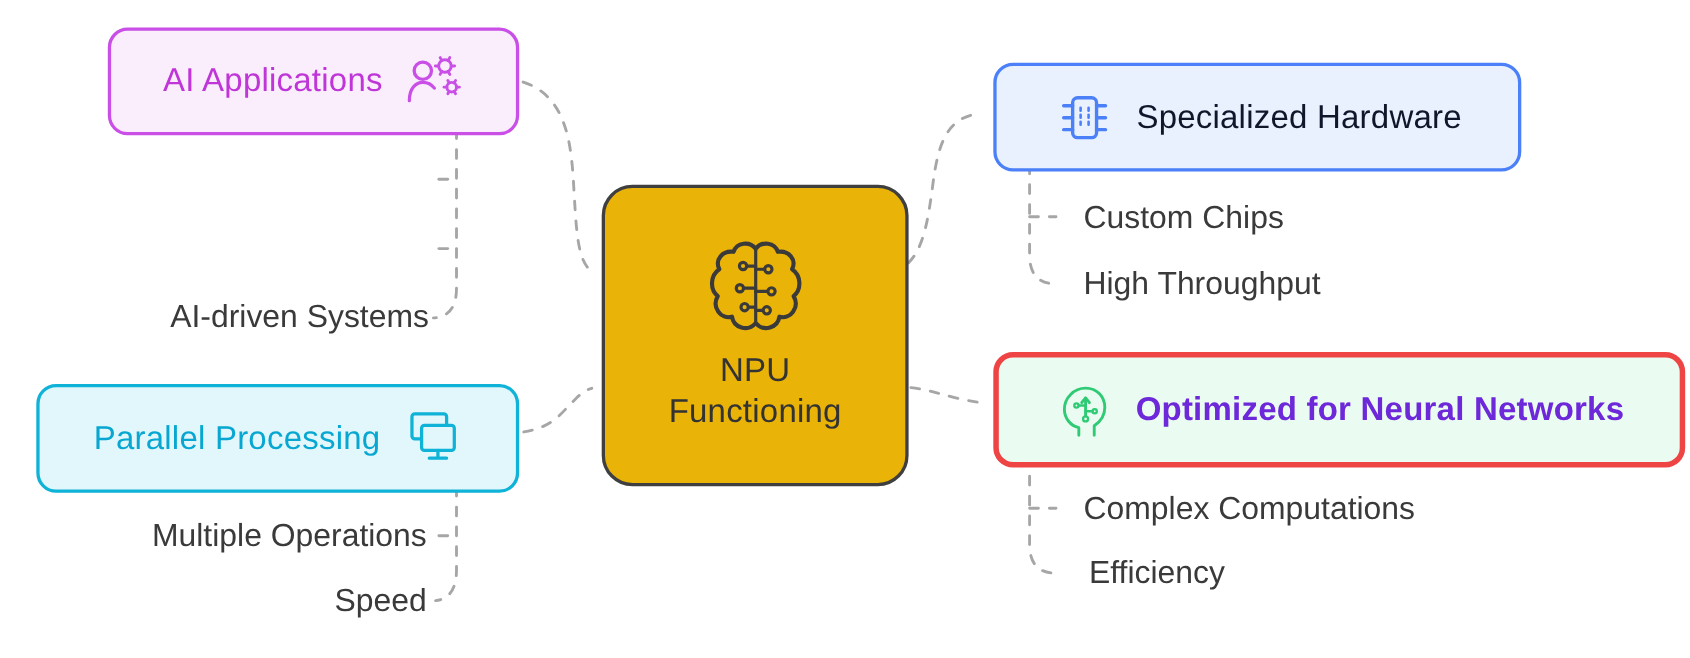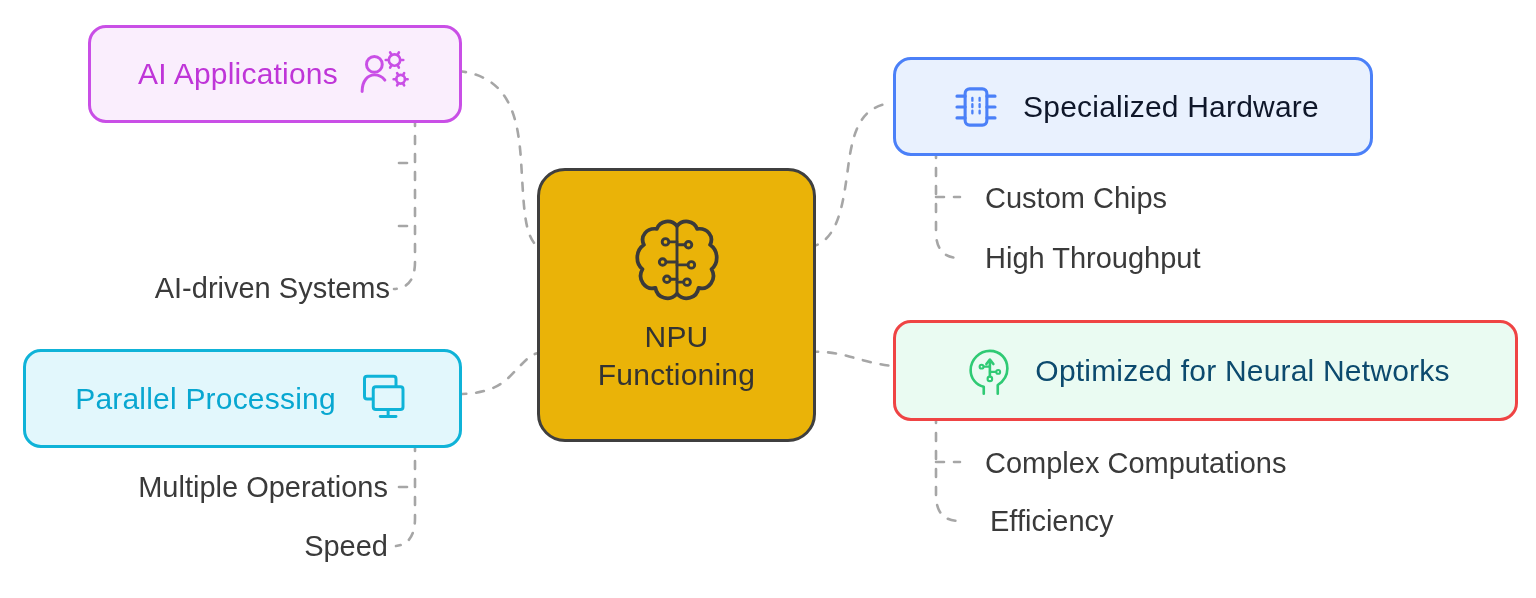--- a/index.html
+++ b/index.html
@@ -6,39 +6,39 @@
   .canvas{
     position:relative;width:1536px;height:598px;background:#ffffff;
     font-family:"Liberation Sans",sans-serif;overflow:hidden;
   }
   .connectors{position:absolute;left:0;top:0;width:1536px;height:598px;}
   .connectors path{fill:none;stroke:#a6a6a6;stroke-width:2.6;stroke-dasharray:8 10;stroke-linecap:round;}
 
   .node{
     position:absolute;display:flex;align-items:center;justify-content:center;
     gap:18px;border-radius:18px;white-space:nowrap;
-    font-size:30px;font-weight:500;letter-spacing:.2px;
+    font-size:30px;font-weight:500;letter-spacing:.2px;margin-left:10px;
   }
   .node .icon{display:flex;align-items:center;justify-content:center;}
 
   .node-ai{
     left:88px;top:25px;width:368px;height:92px;
     background:#faeefd;border:3px solid #c94fe6;color:#bf35d8;
   }
   .node-pp{
     left:23px;top:349px;width:433px;height:93px;
     background:#e2f7fc;border:3px solid #0fb3d8;color:#08a7d1;
   }
   .node-sh{
     left:893px;top:57px;width:474px;height:93px;
     background:#e9f1fe;border:3px solid #4b80f8;color:#0f172a;
   }
   .node-on{
     left:893px;top:320px;width:619px;height:95px;
-    background:#eafbf2;border:3px solid #ef4444;color:#0c4a6e;
+    background:#eafbf2;border:5px solid #ef4444;color:#6d28d9;font-weight:bold;
   }
   .node-center{
     left:537px;top:168px;width:273px;height:268px;
     background:#eab308;border:3px solid #3f3f3f;border-radius:28px;
     color:#333333;flex-direction:column;gap:0;font-size:30px;font-weight:500;
   }
   .node-center .center-text{display:flex;flex-direction:column;align-items:center;line-height:38px;margin-top:10px;}
 
   .child{
     position:absolute;font-size:29px;color:#3a3a3a;font-weight:400;

